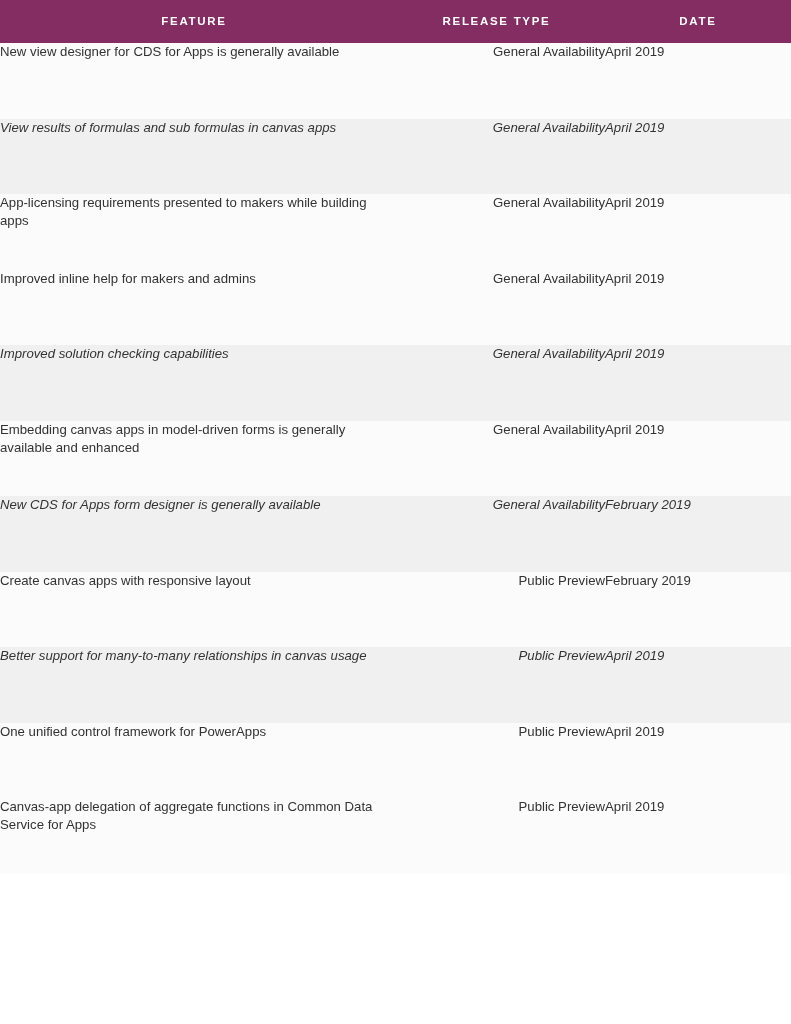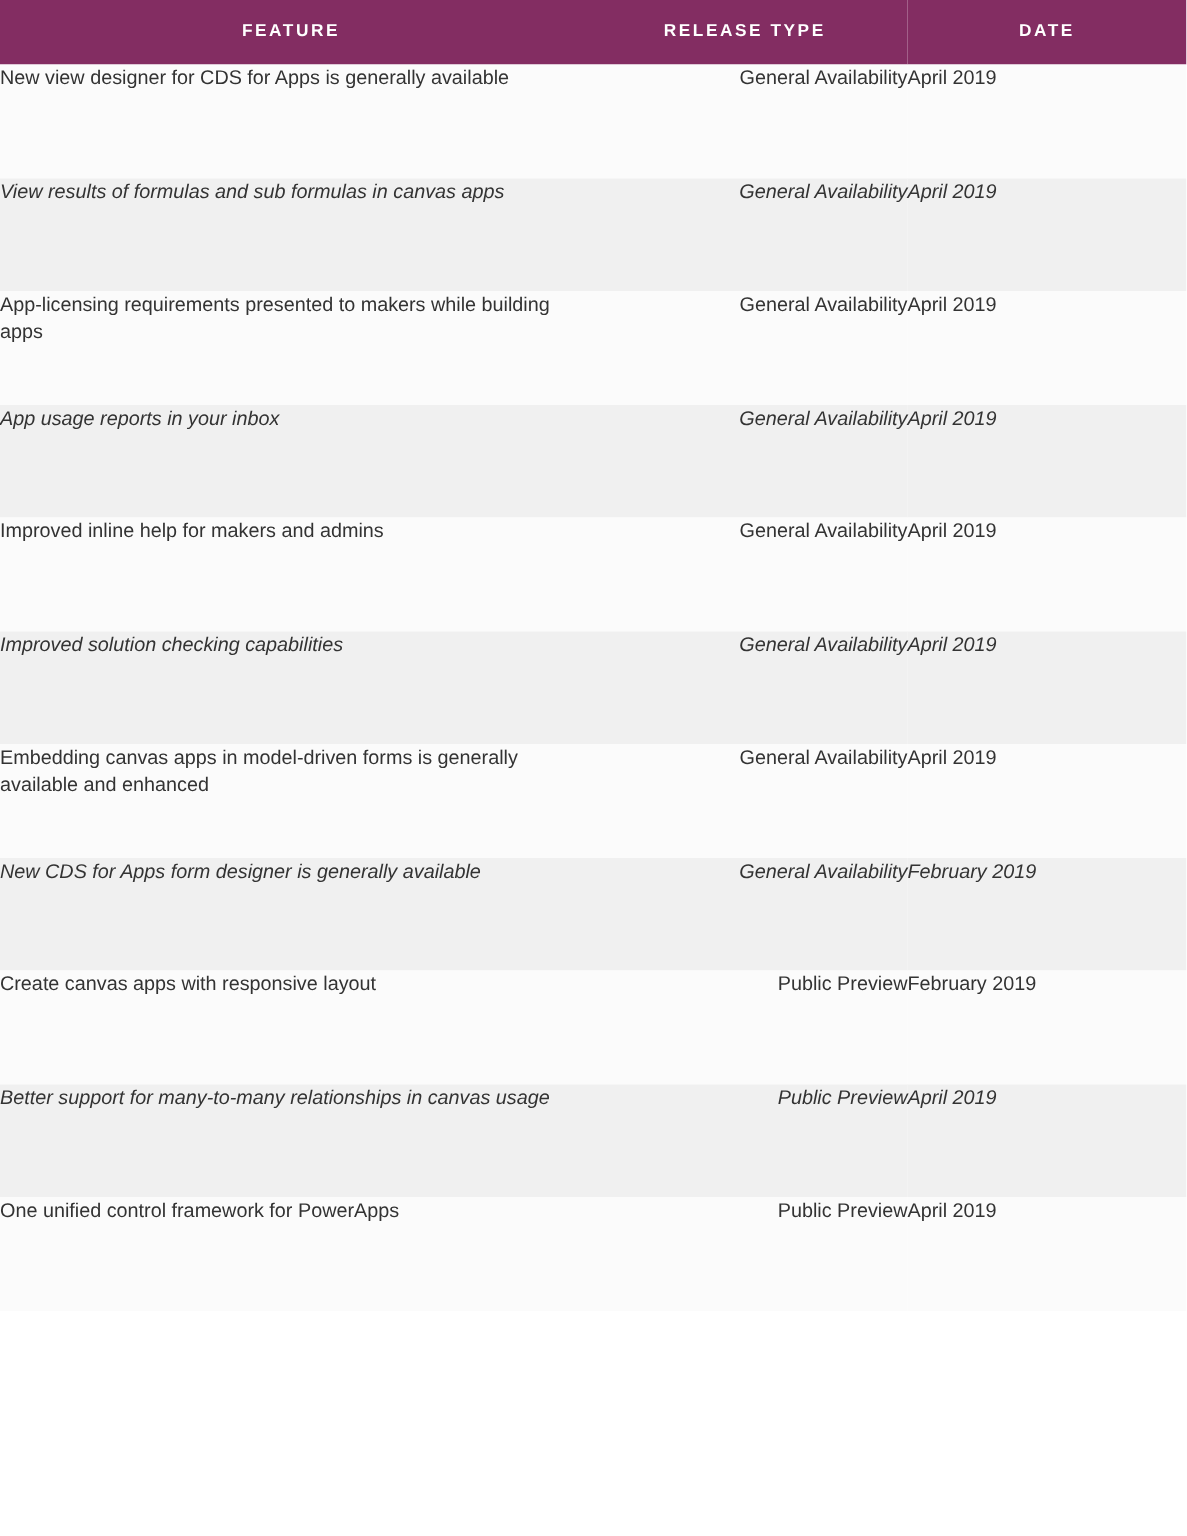--- a/index.html
+++ b/index.html
@@ -91,25 +91,20 @@
       <tr class="row-even">
         <td class="cell-feature">View results of formulas and sub formulas in canvas apps</td>
         <td class="cell-release">General Availability</td>
         <td class="cell-date">April 2019</td>
       </tr>
       <tr class="row-odd">
         <td class="cell-feature">App-licensing requirements presented to makers while building apps</td>
         <td class="cell-release">General Availability</td>
         <td class="cell-date">April 2019</td>
       </tr>
-      <tr class="row-even">
-        <td class="cell-feature">App usage reports in your inbox</td>
-        <td class="cell-release">General Availability</td>
-        <td class="cell-date">April 2019</td>
-      </tr>
       <tr class="row-odd">
         <td class="cell-feature">Improved inline help for makers and admins</td>
         <td class="cell-release">General Availability</td>
         <td class="cell-date">April 2019</td>
       </tr>
       <tr class="row-even">
         <td class="cell-feature">Improved solution checking capabilities</td>
         <td class="cell-release">General Availability</td>
         <td class="cell-date">April 2019</td>
       </tr>
@@ -131,14 +126,19 @@
       <tr class="row-even">
         <td class="cell-feature">Better support for many-to-many relationships in canvas usage</td>
         <td class="cell-release">Public Preview</td>
         <td class="cell-date">April 2019</td>
       </tr>
       <tr class="row-odd">
         <td class="cell-feature">One unified control framework for PowerApps</td>
         <td class="cell-release">Public Preview</td>
         <td class="cell-date">April 2019</td>
       </tr>
+      <tr class="row-odd">
+        <td class="cell-feature">Canvas-app delegation of aggregate functions in Common Data Service for Apps</td>
+        <td class="cell-release">Public Preview</td>
+        <td class="cell-date">April 2019</td>
+      </tr>
     </tbody>
 </table>
 
 </body></html>

